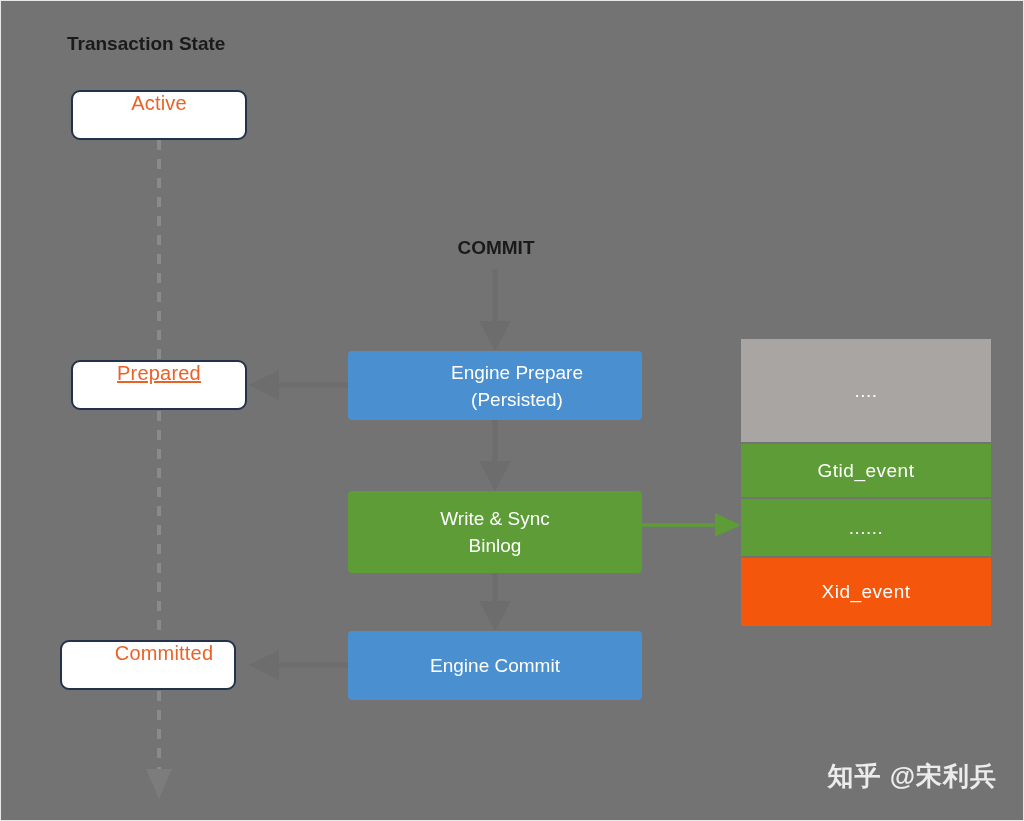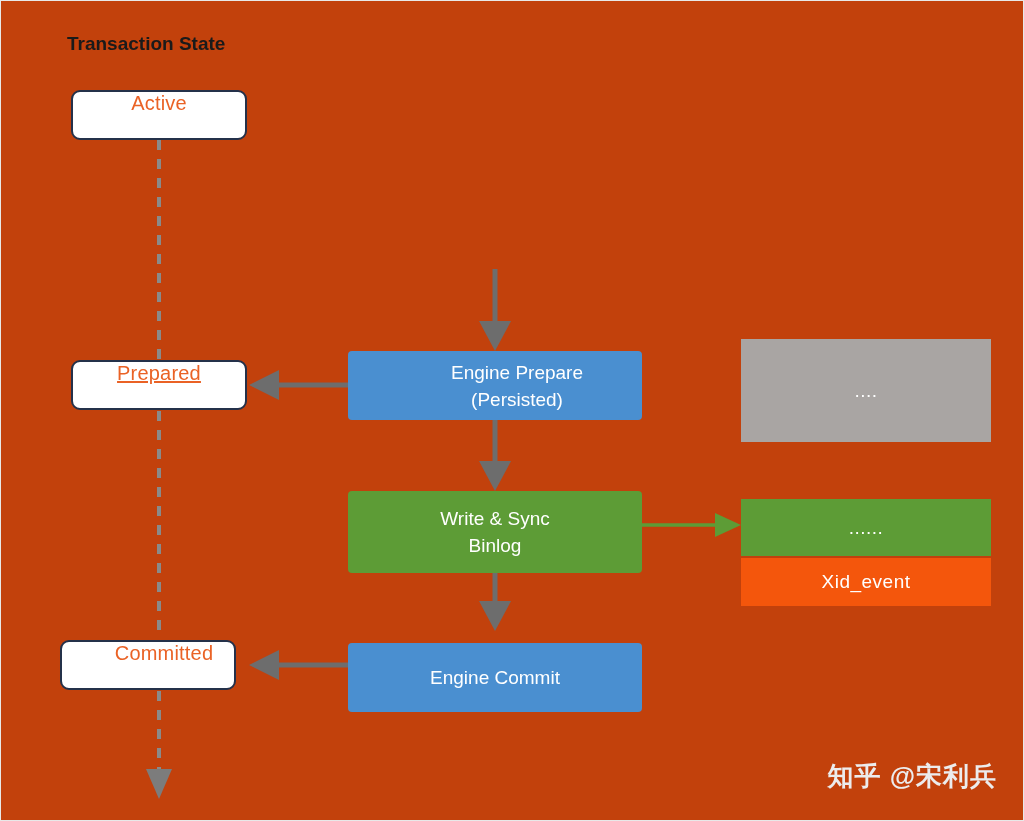--- a/index.html
+++ b/index.html
@@ -4,21 +4,21 @@
 <style>
   html, body {
     margin: 0;
     padding: 0;
     background: #ffffff;
   }
   #canvas {
     position: relative;
     width: 1024px;
     height: 821px;
-    background: #c2410c;
+    background: #737373;
     border: 1px solid #e8e8e8;
     box-sizing: border-box;
     overflow: hidden;
     font-family: "Liberation Sans", "DejaVu Sans", sans-serif;
   }
 
   
   .heading {
     position: absolute;
     color: #1a1a1a;
@@ -70,39 +70,39 @@
     display: flex;
     align-items: center;
     justify-content: center;
     text-align: center;
     white-space: pre-line;
   }
   .blue  { background: #4a8fd0; }
   .green { background: #5d9c36; }
   #proc-engine-prepare { left: 347px; top: 350px; height: 69px; padding-left: 44px; }
   #proc-write-binlog   { left: 347px; top: 490px; height: 82px; justify-content: center; }
-  #proc-engine-commit  { left: 347px; top: 630px; height: 69px; margin-top: 12px; }
+  #proc-engine-commit  { left: 347px; top: 630px; height: 69px; }
 
   
   .binlog-band {
     position: absolute;
     left: 740px;
     width: 250px;
     box-sizing: border-box;
     color: #ffffff;
     font-size: 19px;
     display: flex;
     align-items: center;
     justify-content: center;
     letter-spacing: .5px;
   }
   #band-0 { top: 338px; height: 103px; background: #a9a5a3; }
   #band-1 { top: 443px; height: 53px;  background: #5d9c36; }
   #band-2 { top: 498px; height: 57px;  background: #5d9c36; }
-  #band-3 { top: 557px; height: 48px;  background: #f4560c; }
+  #band-3 { top: 557px; height: 68px;  background: #f4560c; }
 
   
   #connectors {
     position: absolute;
     left: 0; top: 0;
     width: 1024px; height: 821px;
     pointer-events: none;
   }
 
   
@@ -118,20 +118,21 @@
     user-select: none;
   }
 </style>
 </head>
 <body>
 
 <div id="canvas">
 
   <div class="heading" id="transaction-state-title">Transaction State</div>
 
+  <div class="heading" id="commit-label">COMMIT</div>
 
 
   <svg id="connectors" viewBox="0 0 1024 821" xmlns="http://www.w3.org/2000/svg">
 
     <g>
       <line x1="158" y1="139" x2="158" y2="358" stroke="#8a8a8a" stroke-width="4" stroke-dasharray="10 9"></line>
       <line x1="158" y1="410" x2="158" y2="638" stroke="#8a8a8a" stroke-width="4" stroke-dasharray="10 9"></line>
       <line x1="158" y1="690" x2="158" y2="770" stroke="#8a8a8a" stroke-width="4" stroke-dasharray="10 9"></line>
       <polygon points="158,798 145,768 171,768" fill="#7c7c7c"></polygon>
     </g>
@@ -190,20 +191,23 @@
   </div>
 
   <div class="process-box blue" id="proc-engine-commit">
     <span>Engine Commit</span>
   </div>
 
   <div class="binlog-band" id="band-0">
     <span>....</span>
   </div>
 
+  <div class="binlog-band" id="band-1">
+    <span>Gtid_event</span>
+  </div>
 
   <div class="binlog-band" id="band-2">
     <span>......</span>
   </div>
 
   <div class="binlog-band" id="band-3">
     <span>Xid_event</span>
   </div>
 
   <div id="watermark">知乎 @宋利兵</div>

